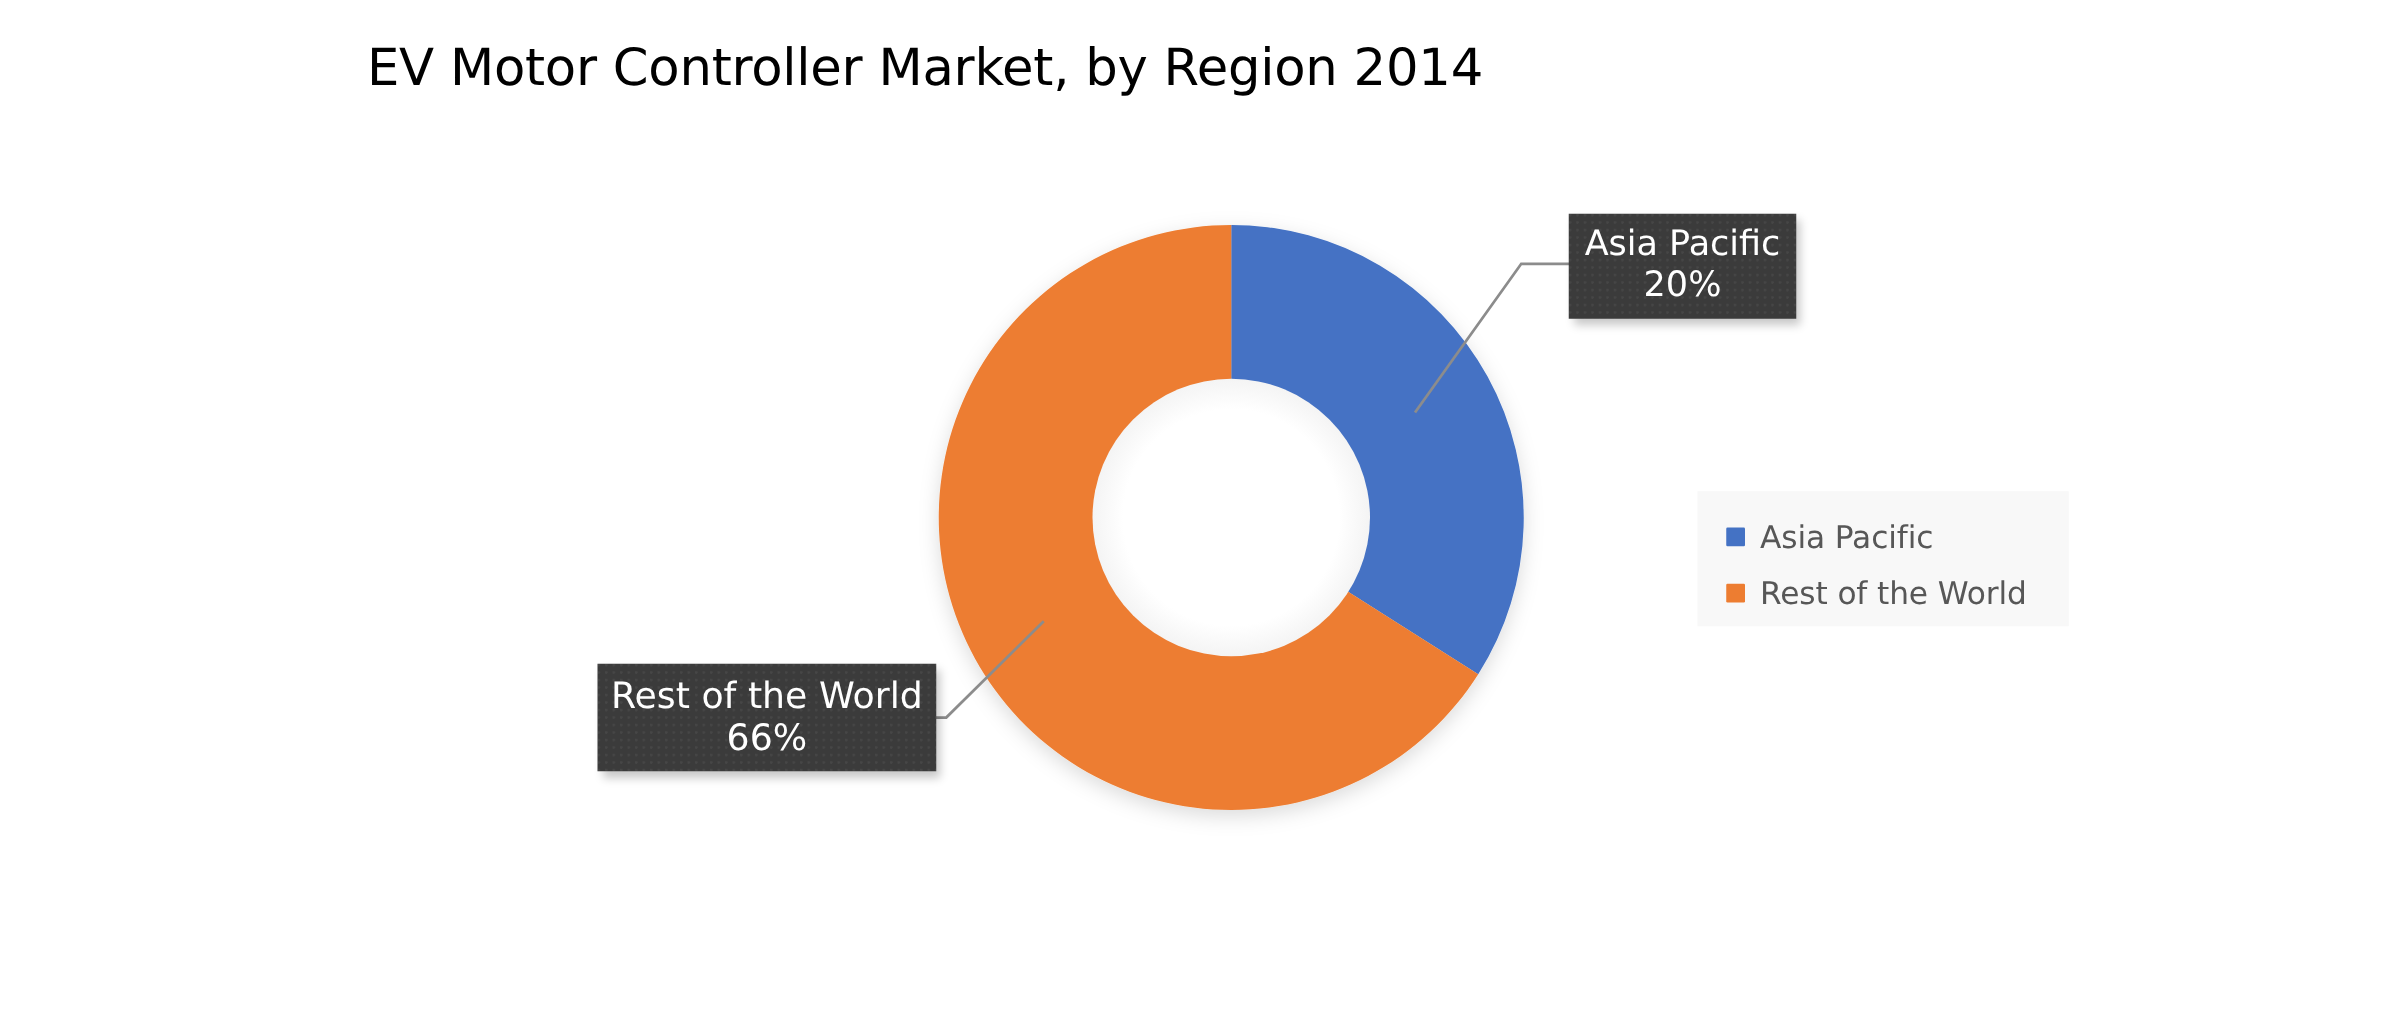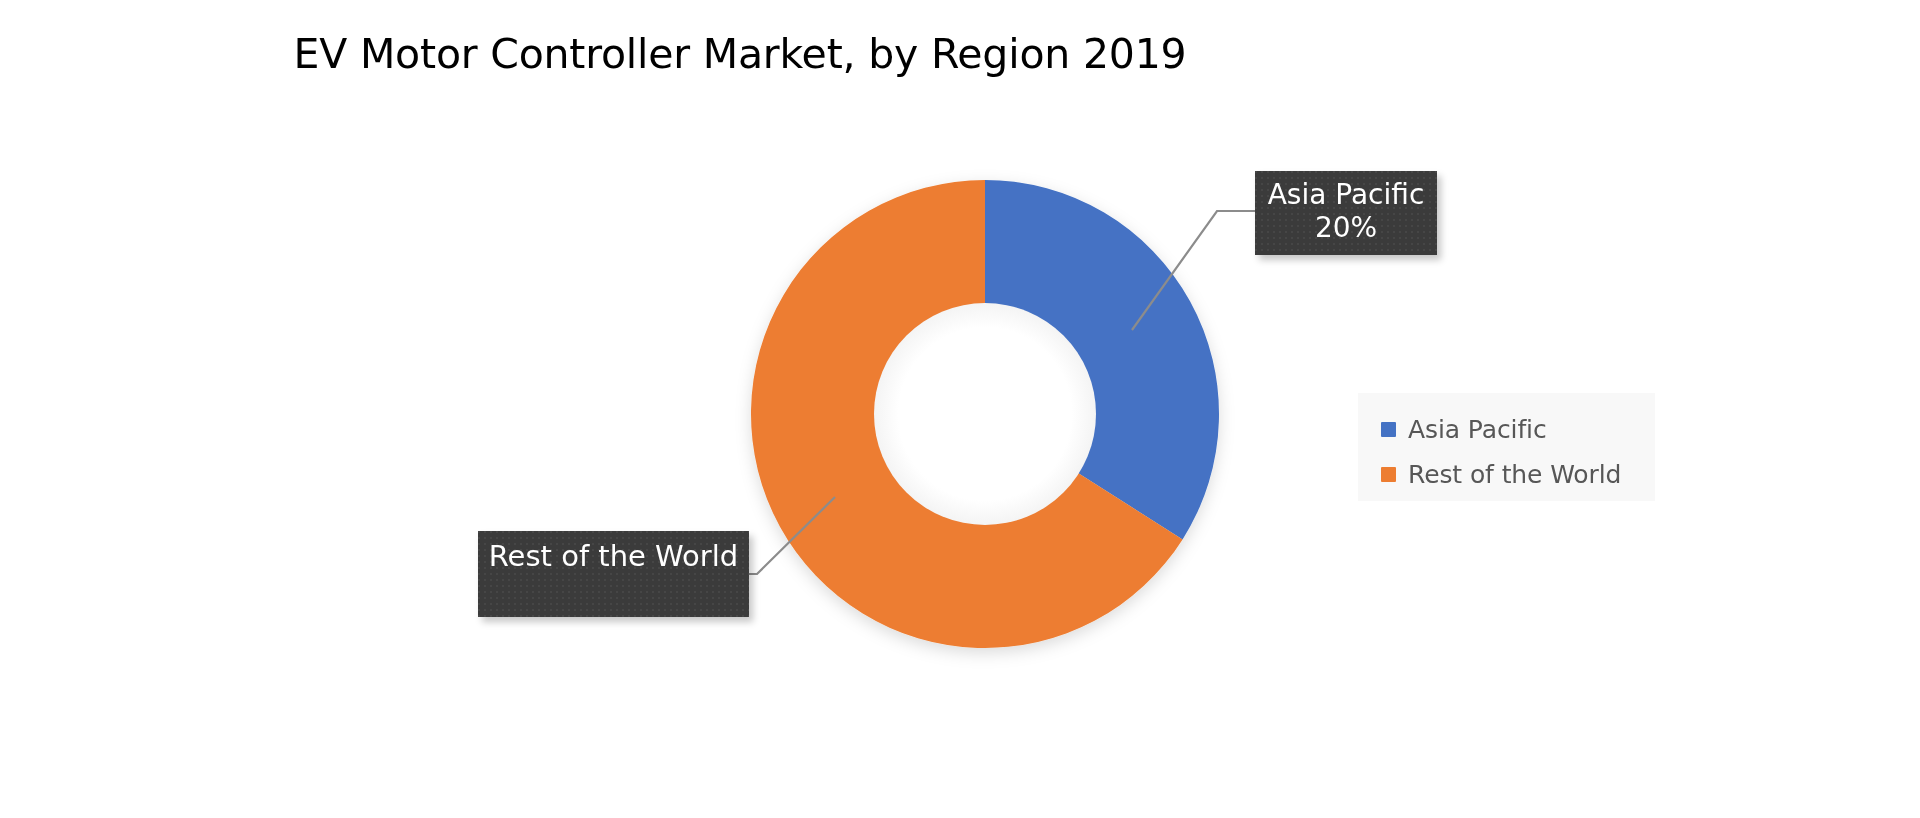--- a/index.html
+++ b/index.html
@@ -131,21 +131,21 @@
     color: #575757;
     white-space: nowrap;
     letter-spacing: -0.1px;
   }
 </style>
 </head>
 <body>
 
 <div id="chart-root">
 
-  <div class="chart-title">EV Motor Controller Market, by Region 2019</div>
+  <div class="chart-title">EV Motor Controller Market, by Region 2014</div>
 
   <div class="donut-wrap">
     <svg class="donut-svg" viewBox="0 0 468 468">
       <defs>
         <filter id="donutShadow" x="-25%" y="-25%" width="150%" height="150%">
           <feDropShadow dx="0" dy="5" stdDeviation="8" flood-color="#000000" flood-opacity="0.14"></feDropShadow>
         </filter>
         <radialGradient id="holeGrad" cx="50%" cy="50%" r="50%">
           <stop offset="0%" stop-color="#ffffff"></stop>
           <stop offset="78%" stop-color="#ffffff"></stop>
@@ -165,20 +165,21 @@
     <polyline points="835,497 757,574 747,574" fill="none" stroke="#8c8c8c" stroke-width="2.2"></polyline>
   </svg>
 
   <div class="callout" id="callout-asia-pacific">
     <span class="cl-name">Asia Pacific</span>
     <span class="cl-value">20%</span>
   </div>
 
   <div class="callout" id="callout-rest-of-world">
     <span class="cl-name">Rest of the World</span>
+    <span class="cl-value">66%</span>
   </div>
 
   <div class="legend">
     <div class="legend-item">
       <span class="legend-swatch" id="legend-swatch-0" style="background: rgb(68, 114, 196);"></span>
       <span class="legend-label">Asia Pacific</span>
     </div>
     <div class="legend-item">
       <span class="legend-swatch" id="legend-swatch-1" style="background: rgb(237, 125, 49);"></span>
       <span class="legend-label">Rest of the World</span>

